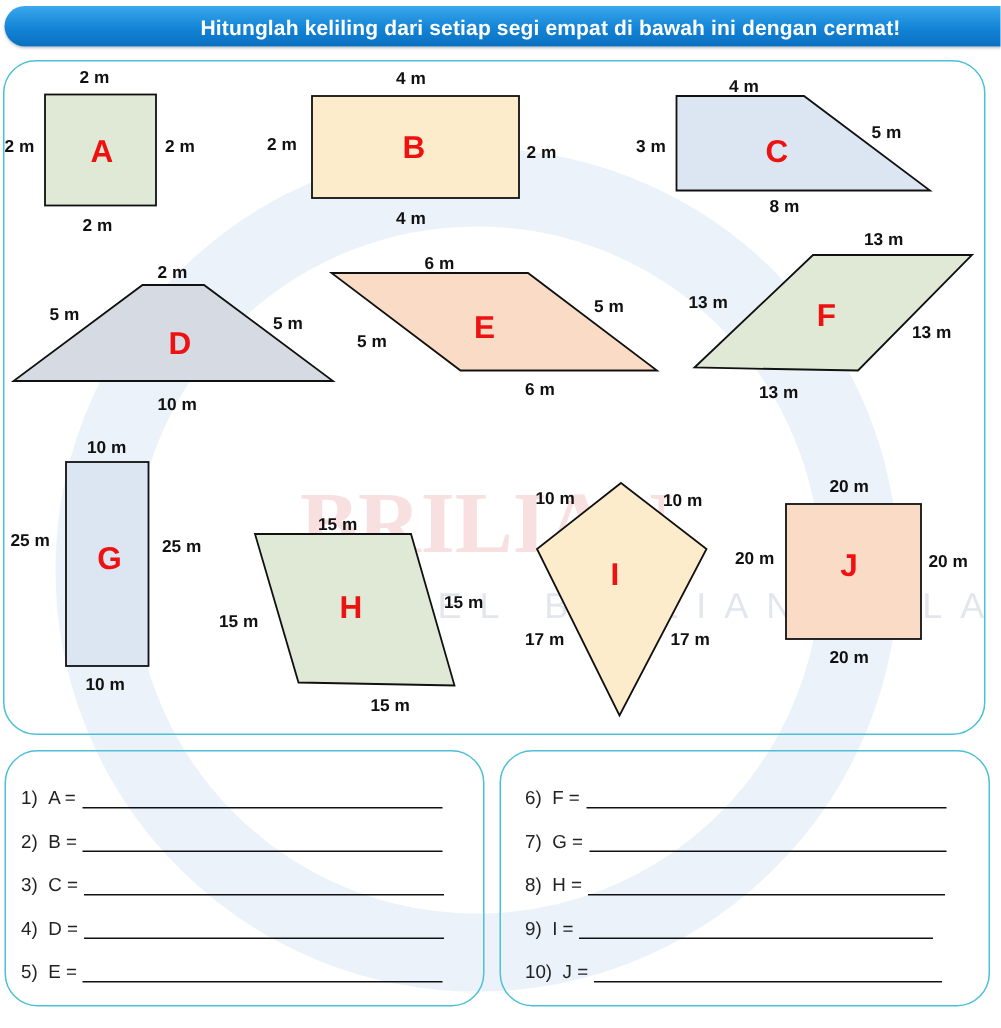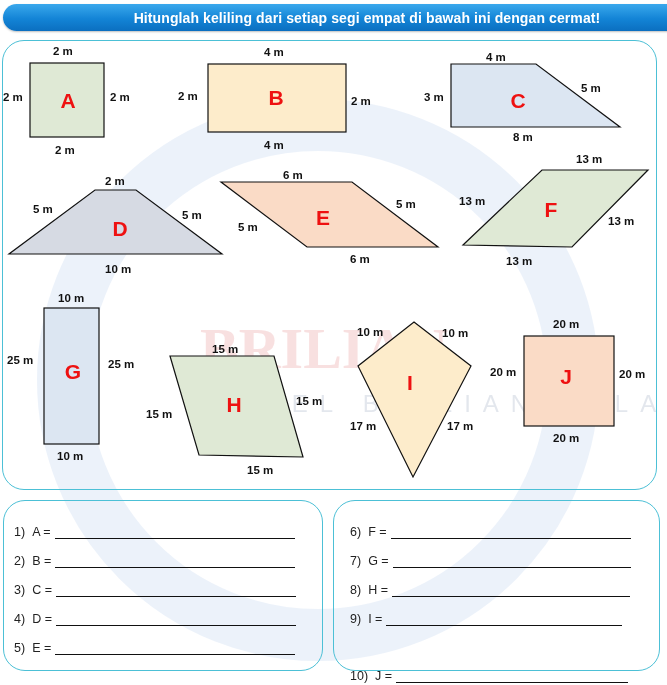--- a/index.html
+++ b/index.html
@@ -182,17 +182,17 @@
 <div class="ans-row" style="left:350px; top:577px;">
   <span class="ans-num">8)</span>
   <span class="ans-name">H =</span>
   <span class="ans-line" style="width:238px;"></span>
 </div>
 <div class="ans-row" style="left:350px; top:606px;">
   <span class="ans-num">9)</span>
   <span class="ans-name">I =</span>
   <span class="ans-line" style="width:236px;"></span>
 </div>
-<div class="ans-row" style="left:350px; top:663px;">
+<div class="ans-row" style="left:350px; top:635px;">
   <span class="ans-num">10)</span>
   <span class="ans-name">J =</span>
   <span class="ans-line" style="width:232px;"></span>
 </div>
 
 </body></html>

